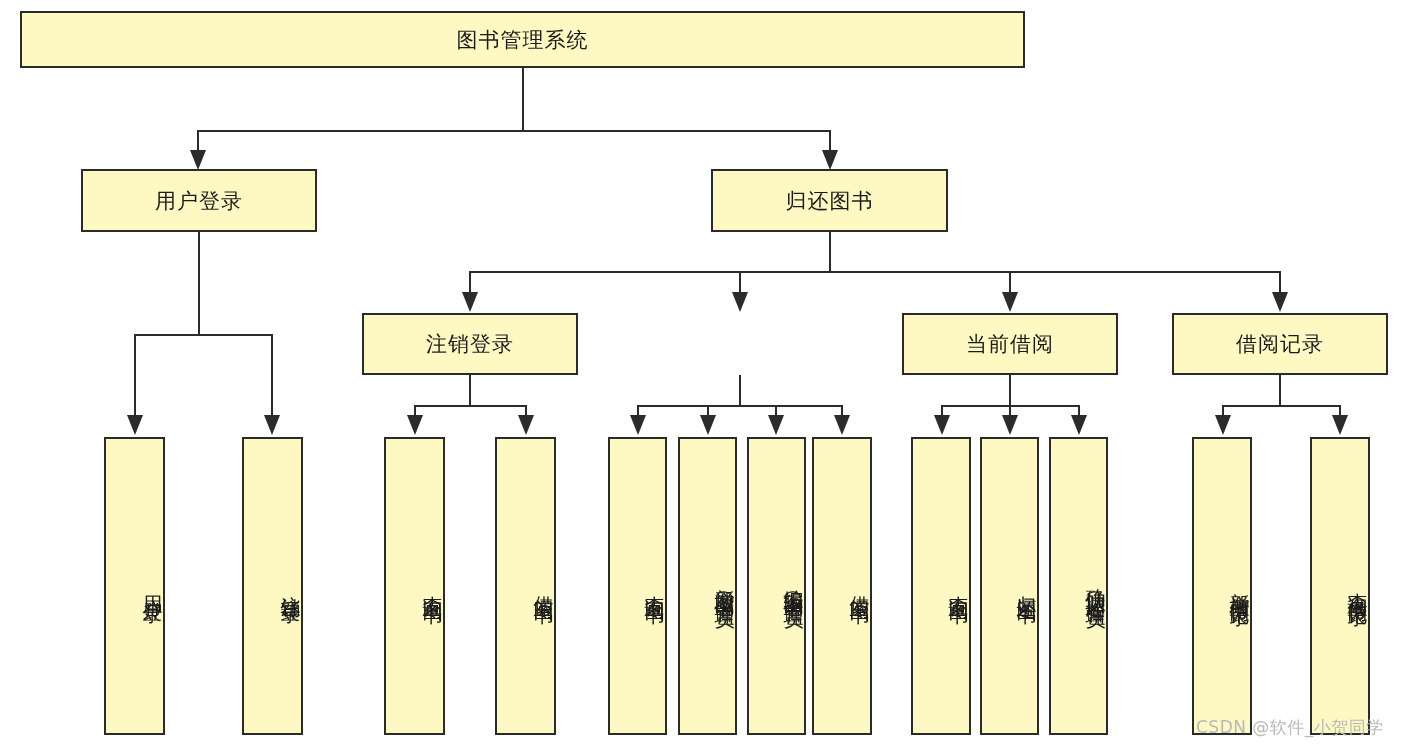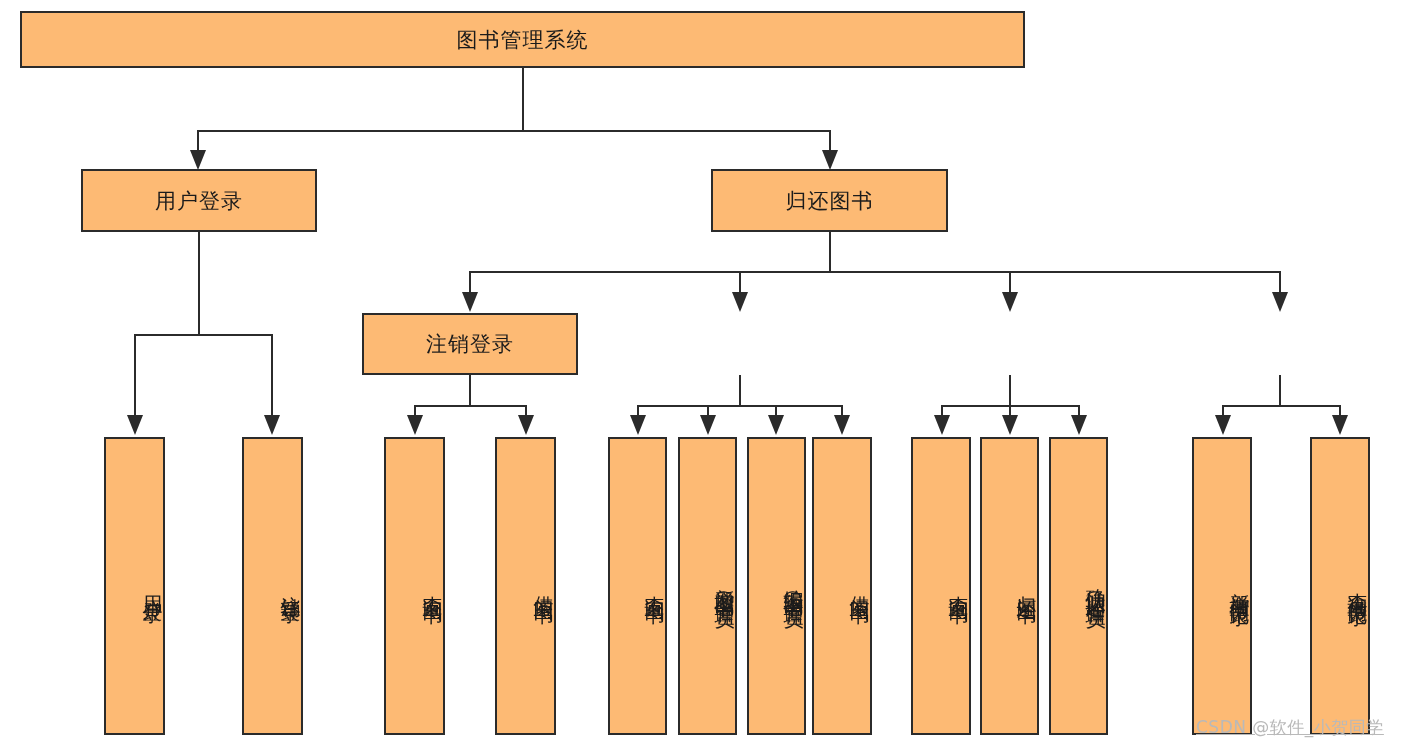--- a/index.html
+++ b/index.html
@@ -14,21 +14,21 @@
     position: relative;
     width: 1405px;
     height: 747px;
     background: #ffffff;
     overflow: hidden;
   }
   .node {
     position: absolute;
     box-sizing: border-box;
     border: 2px solid #2b2b2b;
-    background: #fdba74;
+    background: #fef9c3;
     display: flex;
     align-items: center;
     justify-content: center;
     color: #1b1b1b;
   }
   .node.h-node {
     font-size: 21px;
     letter-spacing: 1px;
   }
   .node.v-node {
@@ -62,21 +62,20 @@
     border-left: 8px solid transparent;
     border-right: 8px solid transparent;
     border-top: 20px solid #2b2b2b;
   }
   #watermark {
     position: absolute;
     font-size: 17px;
     color: #b9b9b9;
     white-space: nowrap;
     letter-spacing: 0.5px;
-    text-decoration: underline;
   }
 </style>
 </head>
 <body>
 
 <div id="canvas">
 
   <div class="node h-node" style="left:20px; top:11px; width:1005px; height:57px;">
     <span class="node-label">图书管理系统</span>
   </div>
@@ -119,21 +118,27 @@
   <div class="arrow" style="left:1002px; top:292px;"></div>
 
   <div class="conn v" style="left:1279px; top:271px; height:24px;"></div>
   <div class="arrow" style="left:1272px; top:292px;"></div>
 
   <div class="node h-node" style="left:362px; top:313px; width:216px; height:62px;">
     <span class="node-label">注销登录</span>
   </div>
 
 
-
+  <div class="node h-node" style="left:902px; top:313px; width:216px; height:62px;">
+    <span class="node-label">当前借阅</span>
+  </div>
+
+  <div class="node h-node" style="left:1172px; top:313px; width:216px; height:62px;">
+    <span class="node-label">借阅记录</span>
+  </div>
 
   <div class="conn v" style="left:469px; top:375px; height:32px;"></div>
   <div class="conn h" style="left:414px; top:405px; width:112px;"></div>
   <div class="conn v" style="left:414px; top:405px; height:14px;"></div>
   <div class="arrow" style="left:407px; top:415px;"></div>
   <div class="conn v" style="left:525px; top:405px; height:14px;"></div>
   <div class="arrow" style="left:518px; top:415px;"></div>
 
   <div class="conn v" style="left:739px; top:375px; height:32px;"></div>
   <div class="conn h" style="left:637px; top:405px; width:205px;"></div>

